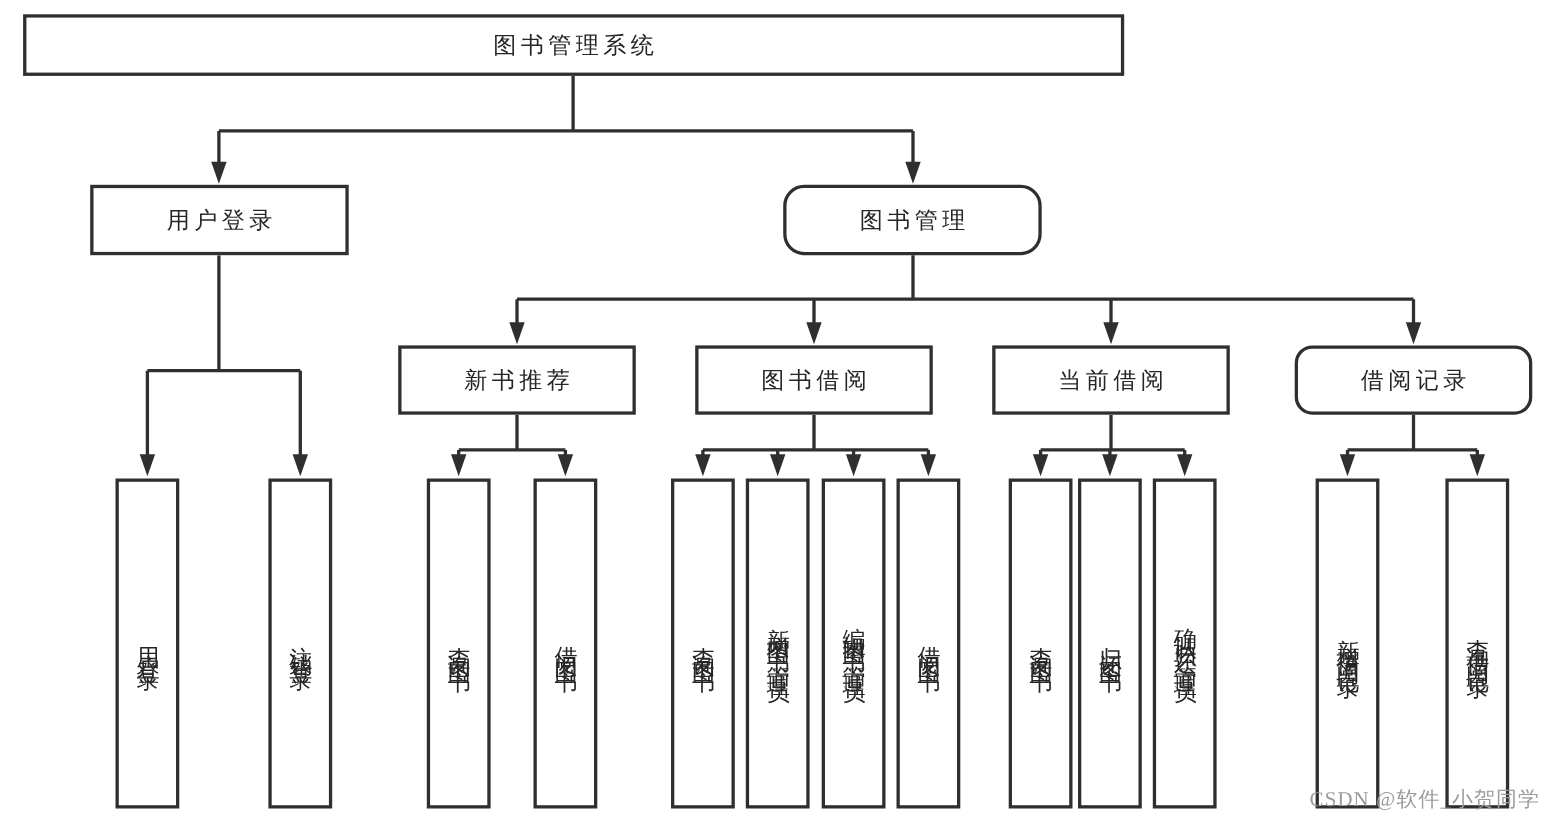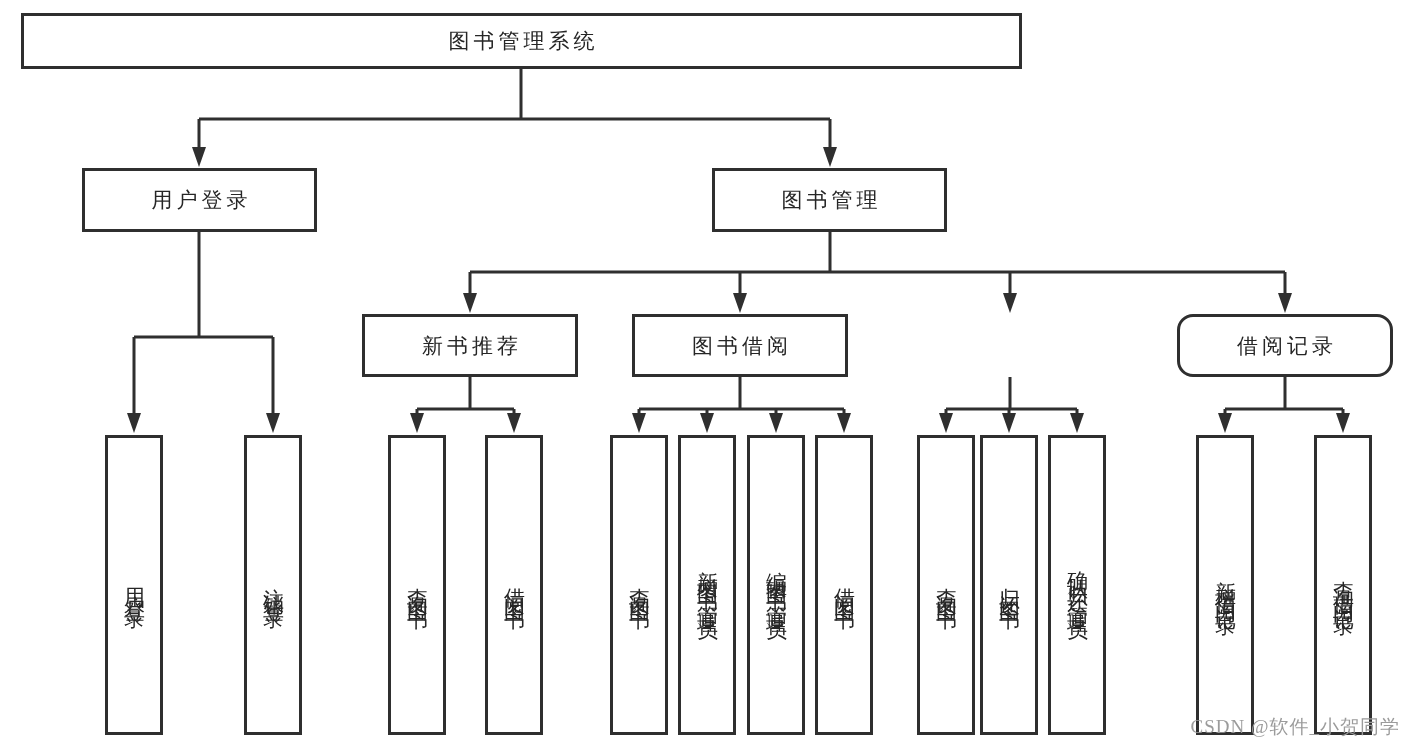--- a/index.html
+++ b/index.html
@@ -83,24 +83,25 @@
     <polygon points="1070,413 1084,413 1077,433"></polygon>
 
     <path d="M1285 377 V409 M1225 409 H1343 M1225 409 V416 M1343 409 V416"></path>
     <polygon points="1218,413 1232,413 1225,433"></polygon>
     <polygon points="1336,413 1350,413 1343,433"></polygon>
   </svg>
 
   <div class="hbox" style="left:21px;top:13px;width:1001px;height:56px;">图书管理系统</div>
 
   <div class="hbox" style="left:82px;top:168px;width:235px;height:64px;">用户登录</div>
-  <div class="hbox" style="left:712px;top:168px;width:235px;height:64px;">图书管理</div>
+  <div class="hbox" style="left:712px;top:168px;width:235px;height:64px;border-radius:19px;">图书管理</div>
 
   <div class="hbox" style="left:632px;top:314px;width:216px;height:63px;">图书借阅</div>
   <div class="hbox" style="left:362px;top:314px;width:216px;height:63px;">新书推荐</div>
+  <div class="hbox" style="left:902px;top:314px;width:216px;height:63px;">当前借阅</div>
   <div class="hbox" style="left:1177px;top:314px;width:216px;height:63px;border-radius:16px;">借阅记录</div>
 
   <div class="vbox" style="left:105px;top:435px;width:58px;height:300px;">用户登录</div>
   <div class="vbox" style="left:244px;top:435px;width:58px;height:300px;">注销登录</div>
 
   <div class="vbox" style="left:388px;top:435px;width:58px;height:300px;">查询图书</div>
   <div class="vbox" style="left:485px;top:435px;width:58px;height:300px;">借阅图书</div>
 
   <div class="vbox" style="left:610px;top:435px;width:58px;height:300px;">查询图书</div>
   <div class="vbox" style="left:678px;top:435px;width:58px;height:300px;">新增图书（管理员）</div>

